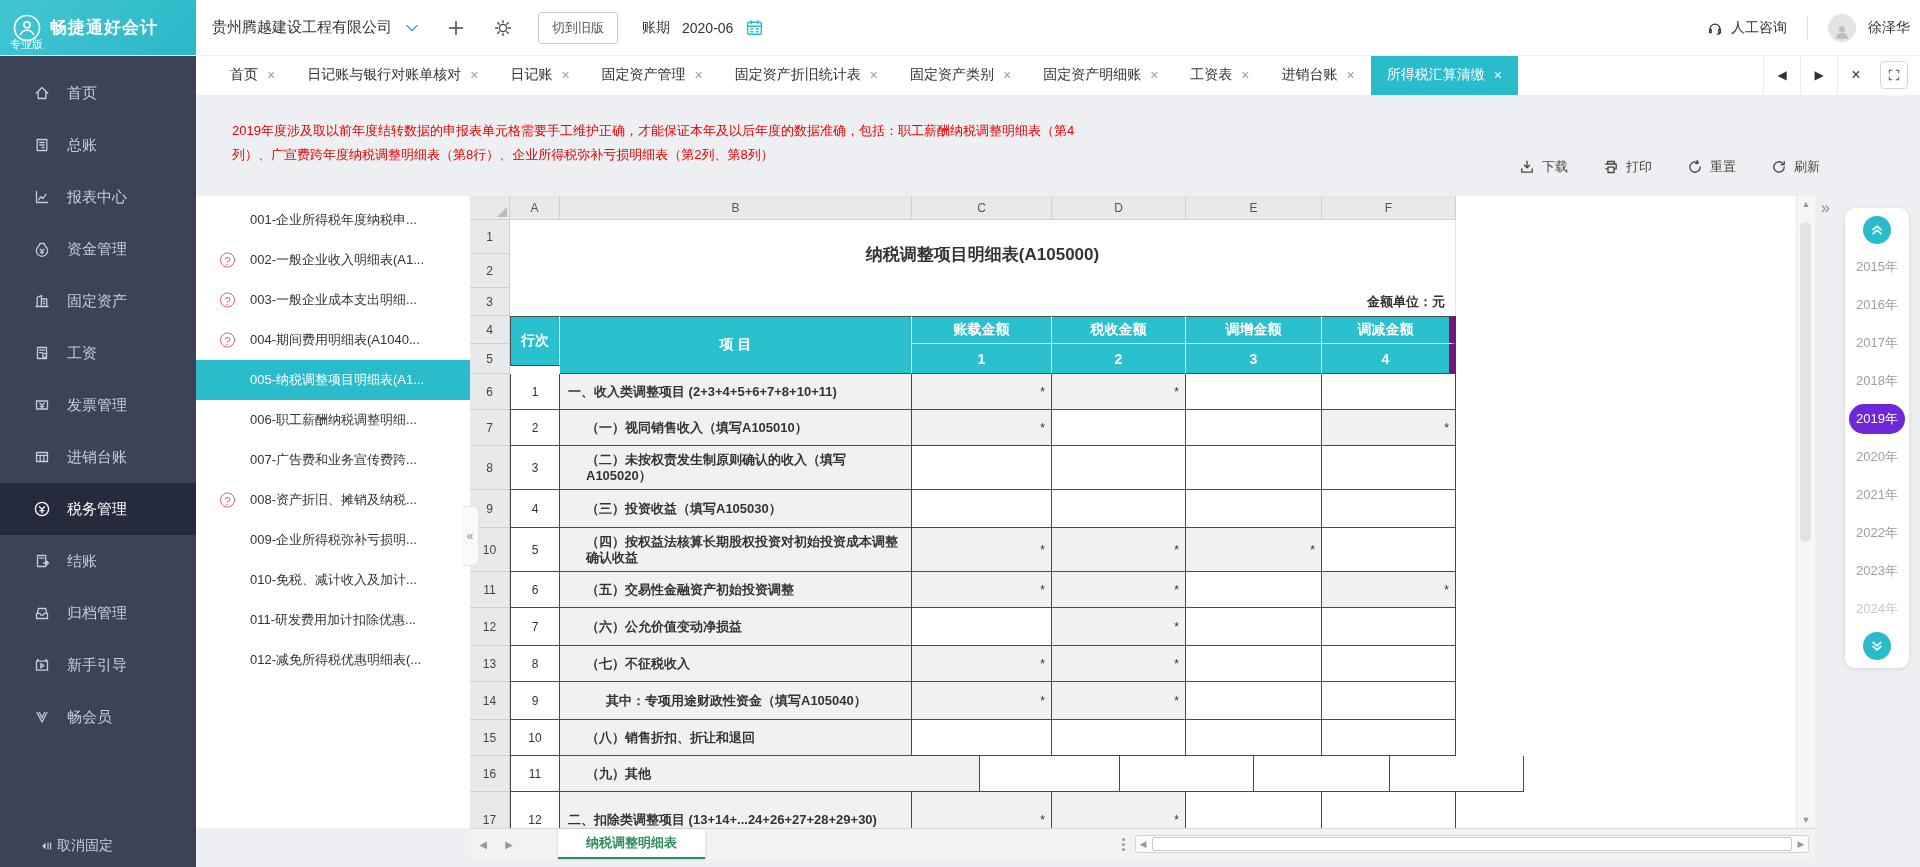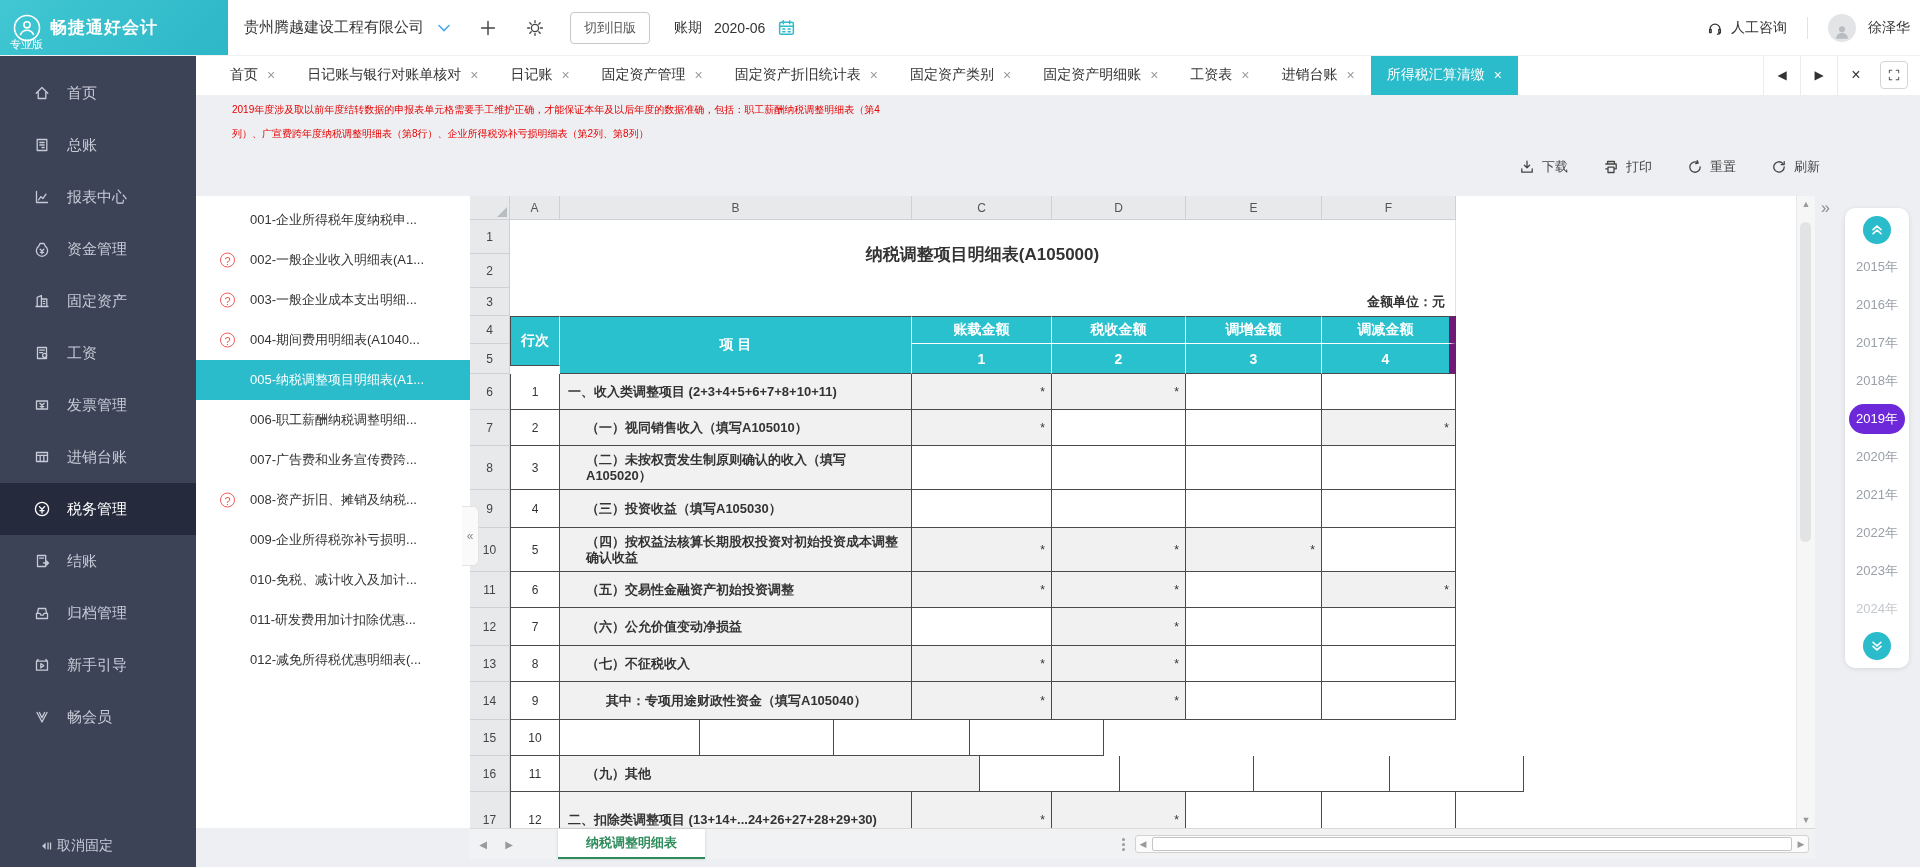--- a/index.html
+++ b/index.html
@@ -3,21 +3,21 @@
 <meta charset="utf-8">
 <style>
   html,body{margin:0;padding:0}
   body{width:1920px;height:867px;position:relative;overflow:hidden;
        font-family:"Liberation Sans",sans-serif;background:#edeff2;color:#333}
   .icon{display:inline-flex;align-items:center;justify-content:center;line-height:0}
 
   
   .topbar{position:absolute;left:0;top:0;width:1920px;height:55px;background:#fff;
           display:flex;align-items:center;z-index:6;border-bottom:1px solid #f0f1f3}
-  .logo{width:228px;height:55px;background:linear-gradient(135deg,#41c7d3,#2db7c7);color:#fff;
+  .logo{width:196px;height:55px;background:linear-gradient(135deg,#41c7d3,#2db7c7);color:#fff;
         position:relative;display:flex;align-items:center;padding-left:12px;box-sizing:border-box;gap:8px;flex:none}
   .logo-title{font-size:17px;font-weight:bold;letter-spacing:1px;white-space:nowrap}
   .logo-sub{position:absolute;left:10px;bottom:3px;font-size:11px}
   .company{margin-left:16px;display:flex;align-items:center;gap:14px;font-size:15px;cursor:pointer;white-space:nowrap}
   .company .icon{color:#4aa8e8}
   .tb-ico{margin-left:28px;color:#444;cursor:pointer}
   .switch-btn{margin-left:26px;border:1px solid #c9c9c9;border-radius:4px;background:#fff;
               padding:6px 13px;font-size:13px;color:#555;cursor:pointer;white-space:nowrap}
   .period{margin-left:24px;font-size:14px;display:flex;align-items:center;gap:12px;white-space:nowrap}
   .topbar-right{margin-left:auto;display:flex;align-items:center;padding-right:10px;gap:12px}
@@ -45,21 +45,21 @@
        white-space:nowrap;cursor:pointer}
   .tab-close{color:#9b9b9b;font-size:14px}
   .tab.active{background:#2abccb;color:#fff}
   .tab.active .tab-close{color:#fff}
   .tab-ctrl{width:36px;display:flex;align-items:center;justify-content:center;border-left:1px solid #ececec;
             color:#333;font-size:12px;cursor:pointer;flex:none}
   .fs-box{width:26px;height:26px;border:1px solid #d5d5d5;border-radius:4px;display:flex;align-items:center;
           justify-content:center;margin:auto 12px auto 6px;flex:none;color:#555;cursor:pointer}
 
   
-  .notice{position:absolute;left:232px;top:98px;width:1290px;font-size:10px;color:#e60000;
+  .notice{position:absolute;left:232px;top:119px;width:1290px;font-size:13px;color:#e60000;
           line-height:24px;white-space:nowrap;z-index:2}
   .toolbar{position:absolute;left:1518px;top:158px;display:flex;gap:34px;font-size:13px;color:#444;z-index:2}
   .tool{display:flex;align-items:center;gap:6px;cursor:pointer;white-space:nowrap}
 
   
   .panel{position:absolute;left:196px;top:196px;width:274px;height:632px;background:#fff;
          overflow:hidden;padding-top:4px;box-sizing:border-box;z-index:2}
   .rl-item{height:40px;display:flex;align-items:center;font-size:13px;color:#333;position:relative;
            padding-left:54px;cursor:pointer;white-space:nowrap;overflow:hidden}
   .rl-item .q{position:absolute;left:24px;top:50%;transform:translateY(-50%);width:15px;height:15px;
@@ -579,20 +579,21 @@
         <div class="dc num bd-l" style="width: 50px; height: 38px;">9</div>
         <div class="dc item ind2" style="width: 352px; height: 38px;">其中：专项用途财政性资金（填写A105040）</div>
         <div class="dc val gray" style="width: 140px; height: 38px;">*</div>
         <div class="dc val gray" style="width: 134px; height: 38px;">*</div>
         <div class="dc val" style="width: 136px; height: 38px;"></div>
         <div class="dc val" style="width: 134px; height: 38px;"></div>
       </div>
       <div class="srow">
         <div class="rn" style="height: 36px;">15</div>
         <div class="dc num bd-l" style="width: 50px; height: 36px;">10</div>
+        <div class="dc item ind1" style="width: 352px; height: 36px;">（八）销售折扣、折让和退回</div>
         <div class="dc val" style="width: 140px; height: 36px;"></div>
         <div class="dc val" style="width: 134px; height: 36px;"></div>
         <div class="dc val" style="width: 136px; height: 36px;"></div>
         <div class="dc val" style="width: 134px; height: 36px;"></div>
       </div>
       <div class="srow">
         <div class="rn" style="height: 36px;">16</div>
         <div class="dc num bd-l" style="width: 50px; height: 36px;">11</div>
         <div class="dc item ind1" style="width: 420px; height: 36px;">（九）其他</div>
         <div class="dc val" style="width: 140px; height: 36px;"></div>

